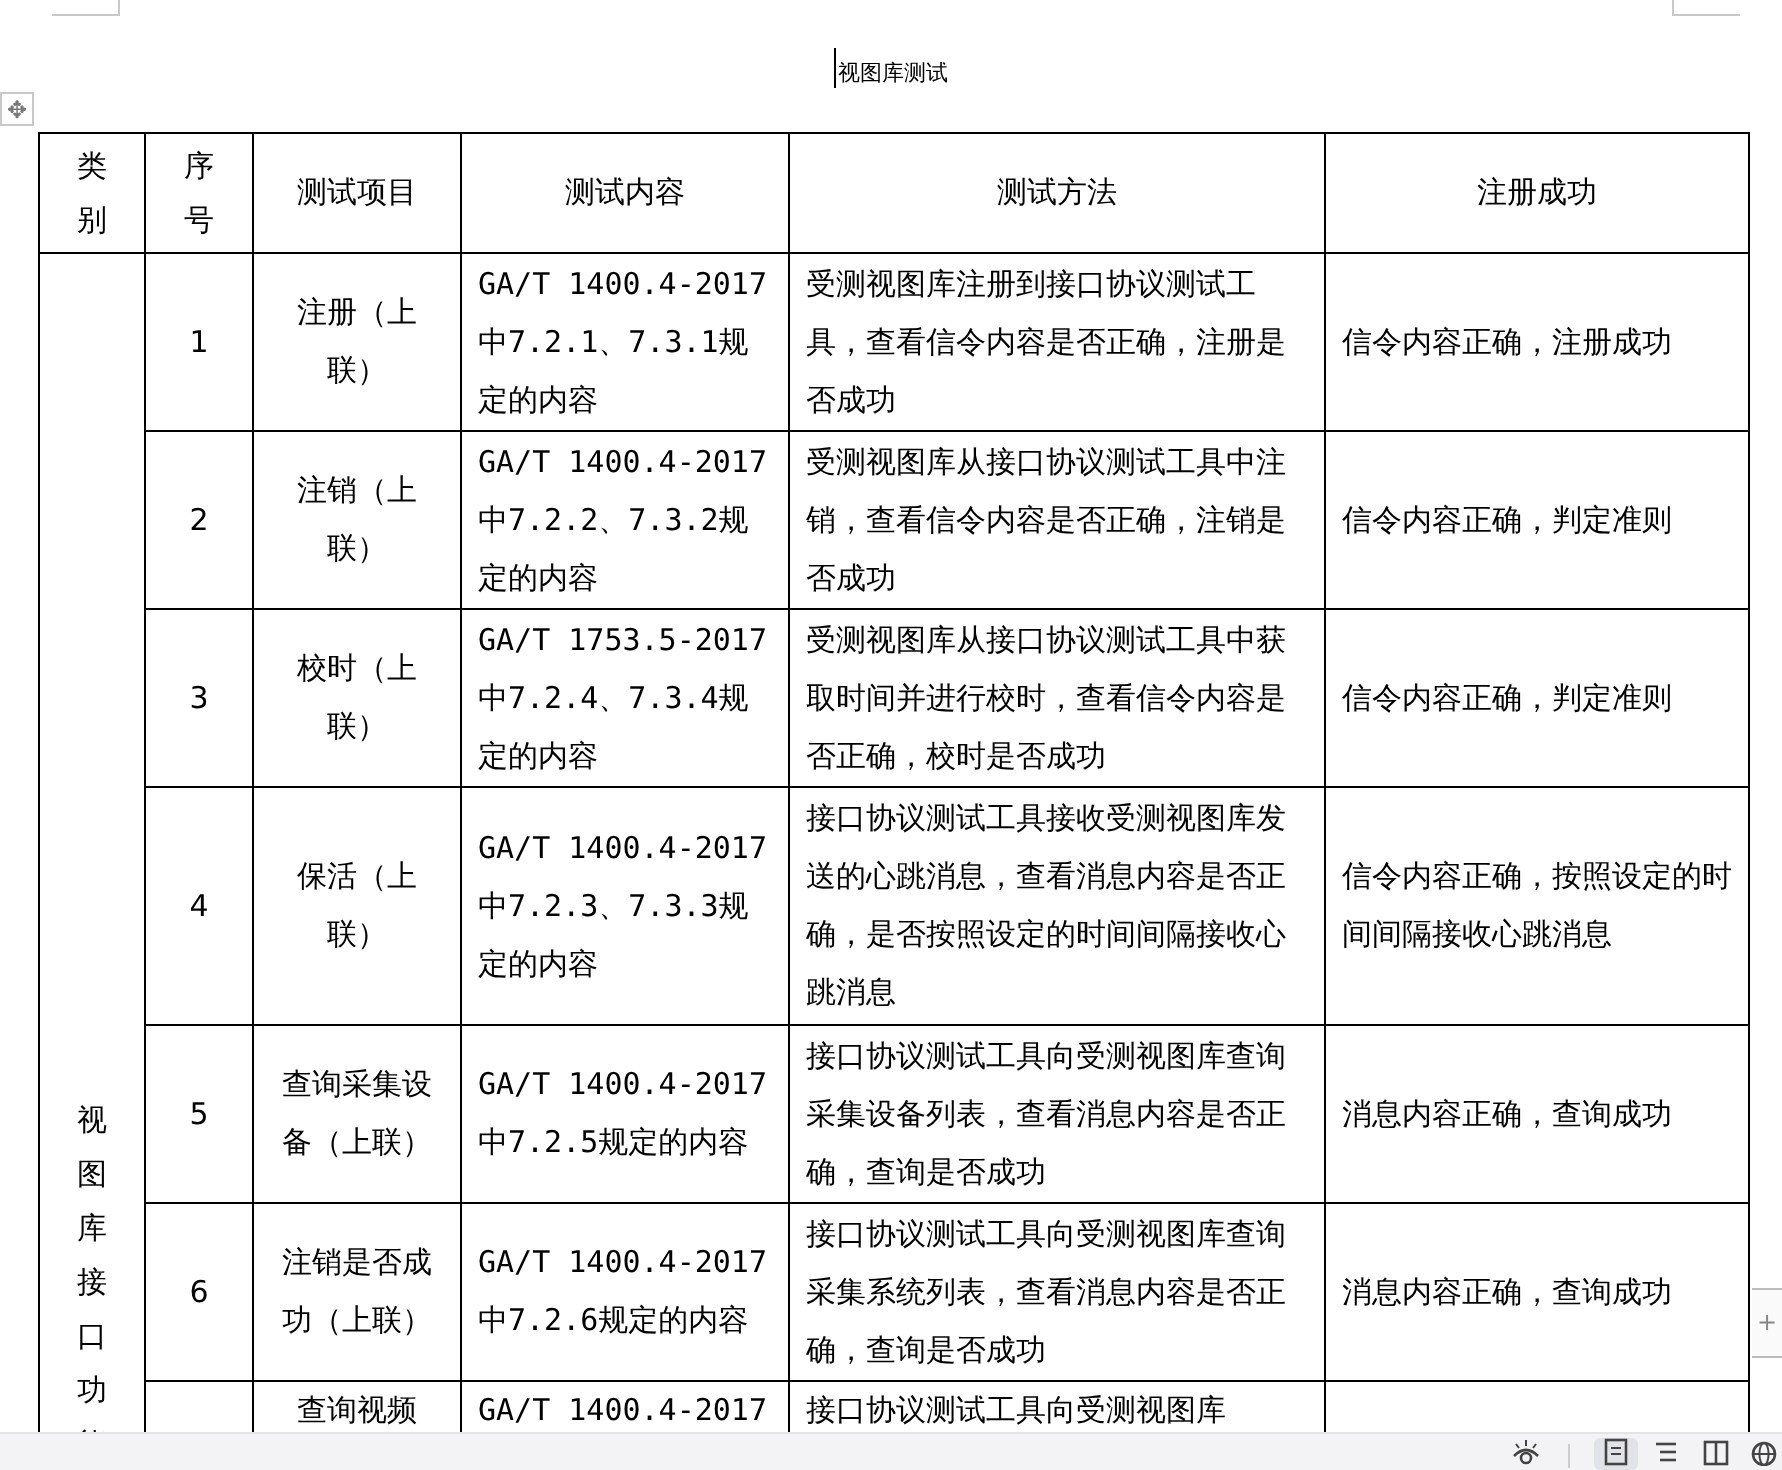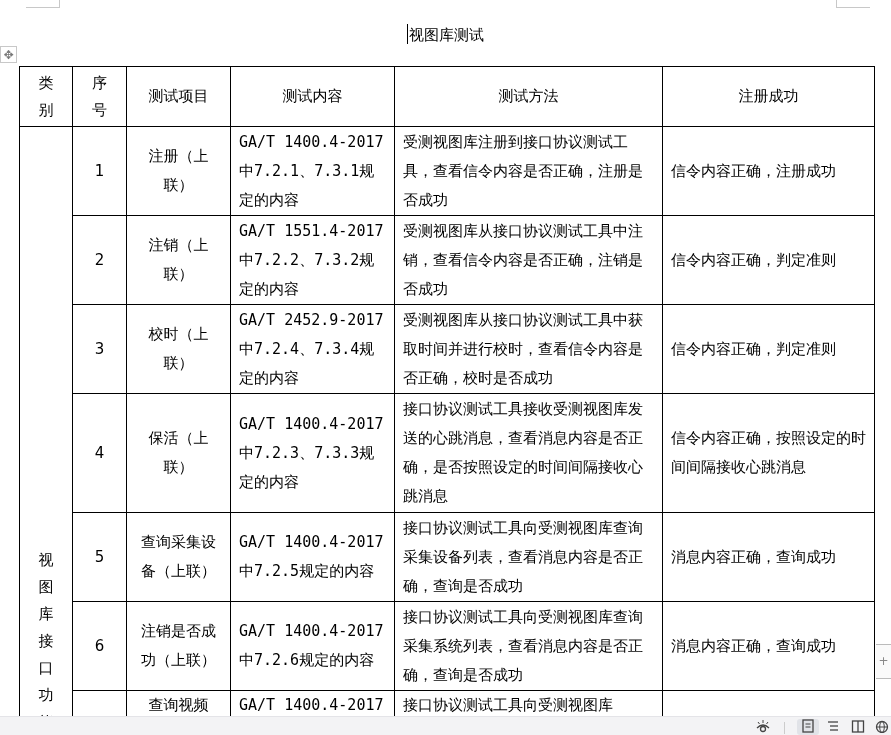--- a/index.html
+++ b/index.html
@@ -1,20 +1,20 @@
 <!DOCTYPE html>
 <html><head>
 <meta charset="utf-8">
 <style>
   html, body { margin:0; padding:0; }
   body { width:891px; height:735px; overflow:hidden; background:#ffffff; position:relative;
     font-family: "DejaVu Sans", "Liberation Sans", sans-serif; color:#000; }
   .page-corner-tl { position:absolute; left:26px; top:0; width:33px; height:7px; border-right:1px solid #c8c8c8; border-bottom:1px solid #c8c8c8; }
   .page-corner-tr { position:absolute; left:836px; top:0; width:33px; height:7px; border-left:1px solid #c8c8c8; border-bottom:1px solid #c8c8c8; }
-  .title { position:absolute; left:0; top:24px; width:891px; text-align:center; font-size:15px; }
+  .title { position:absolute; left:0; top:24px; width:891px; text-align:center; font-size:11px; }
   .title .caret { display:inline-block; width:1px; height:20px; background:#000; vertical-align:-4px; margin-right:1px; }
   .move-handle { position:absolute; left:0; top:46px; width:17px; height:17px; border:1px solid #c8c8c8; background:#fff;
     font-size:12px; line-height:17px; text-align:center; color:#777; box-sizing:border-box; }
   table.main { position:absolute; left:19px; top:66px; border-collapse:collapse; table-layout:fixed; }
   table.main td { border:1.5px solid #000; padding:0 8px; font-size:15px; line-height:29px; vertical-align:middle; }
   td.c { text-align:center; }
   td.l { text-align:left;margin-top:16px; }
   td.cat { text-align:right; vertical-align:middle; padding:0 4px;margin-top:39px; }
   td.cat span { display:block; width:1em; margin:0 auto; line-height:27px; word-break:break-all; }
   td.ref { font-family:"DejaVu Sans Mono", "Liberation Mono", monospace; font-size:14px; padding-left:8px; padding-right:2px; }
@@ -65,28 +65,28 @@
         </td>
     <td class="c">1</td>
     <td class="c">注册（上联）</td>
     <td class="l ref">GA/T 1400.4-2017中7.2.1、7.3.1规定的内容</td>
     <td class="l">受测视图库注册到接口协议测试工具，查看信令内容是否正确，注册是否成功</td>
     <td class="l">信令内容正确，注册成功</td>
   </tr>
   <tr style="height:89px">
     <td class="c">2</td>
     <td class="c">注销（上联）</td>
-    <td class="l ref">GA/T 1551.4-2017中7.2.2、7.3.2规定的内容</td>
+    <td class="l ref">GA/T 1400.4-2017中7.2.2、7.3.2规定的内容</td>
     <td class="l">受测视图库从接口协议测试工具中注销，查看信令内容是否正确，注销是否成功</td>
     <td class="l">信令内容正确，判定准则</td>
   </tr>
   <tr style="height:89px">
     <td class="c">3</td>
     <td class="c">校时（上联）</td>
-    <td class="l ref">GA/T 2452.9-2017中7.2.4、7.3.4规定的内容</td>
+    <td class="l ref">GA/T 1753.5-2017中7.2.4、7.3.4规定的内容</td>
     <td class="l">受测视图库从接口协议测试工具中获取时间并进行校时，查看信令内容是否正确，校时是否成功</td>
     <td class="l">信令内容正确，判定准则</td>
   </tr>
   <tr style="height:119px">
     <td class="c">4</td>
     <td class="c">保活（上联）</td>
     <td class="l ref">GA/T 1400.4-2017中7.2.3、7.3.3规定的内容</td>
     <td class="l">接口协议测试工具接收受测视图库发送的心跳消息，查看消息内容是否正确，是否按照设定的时间间隔接收心跳消息</td>
     <td class="l">信令内容正确，按照设定的时间间隔接收心跳消息</td>
   </tr>

